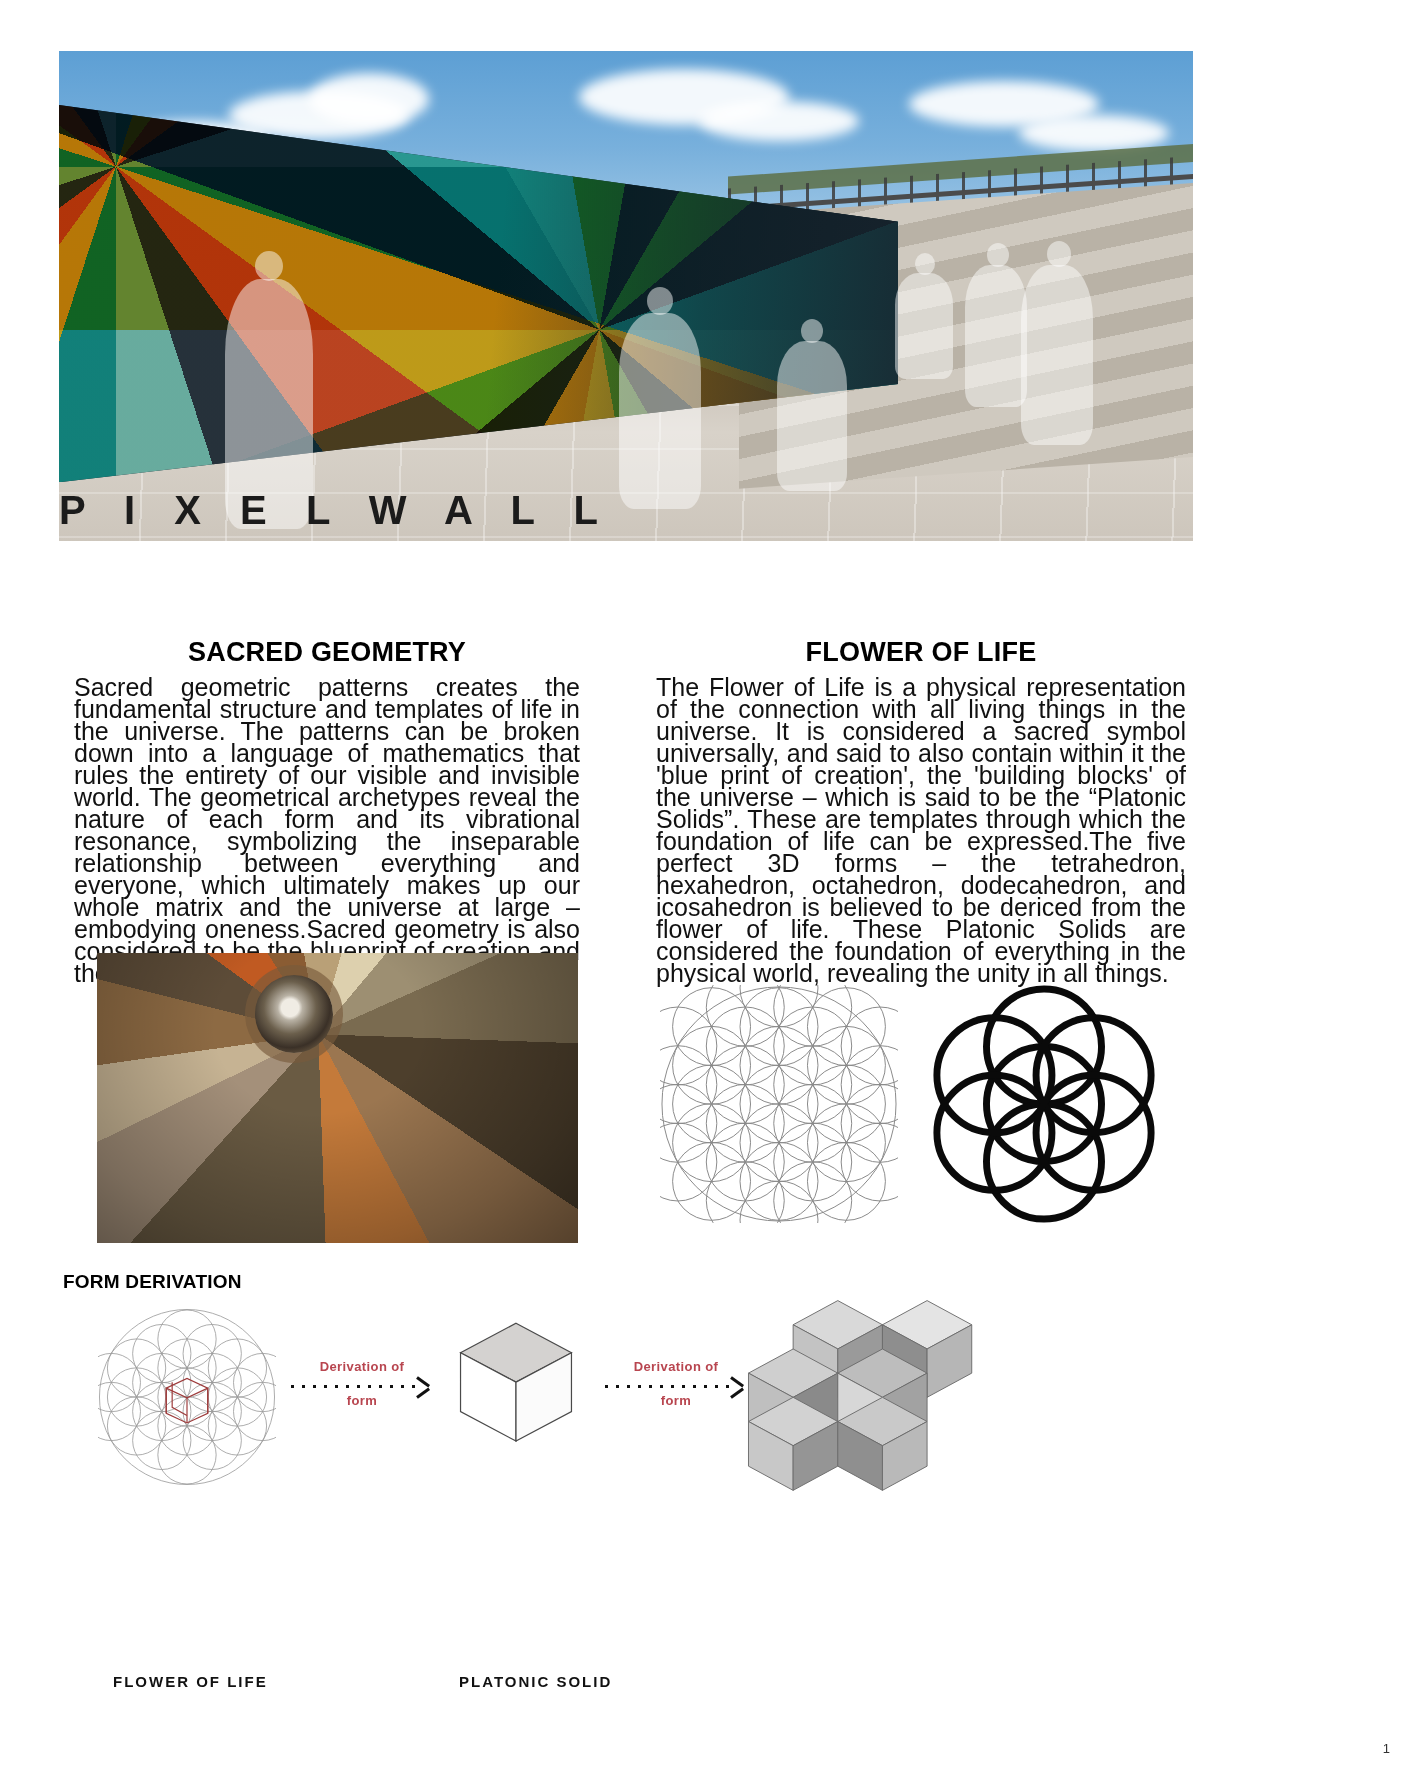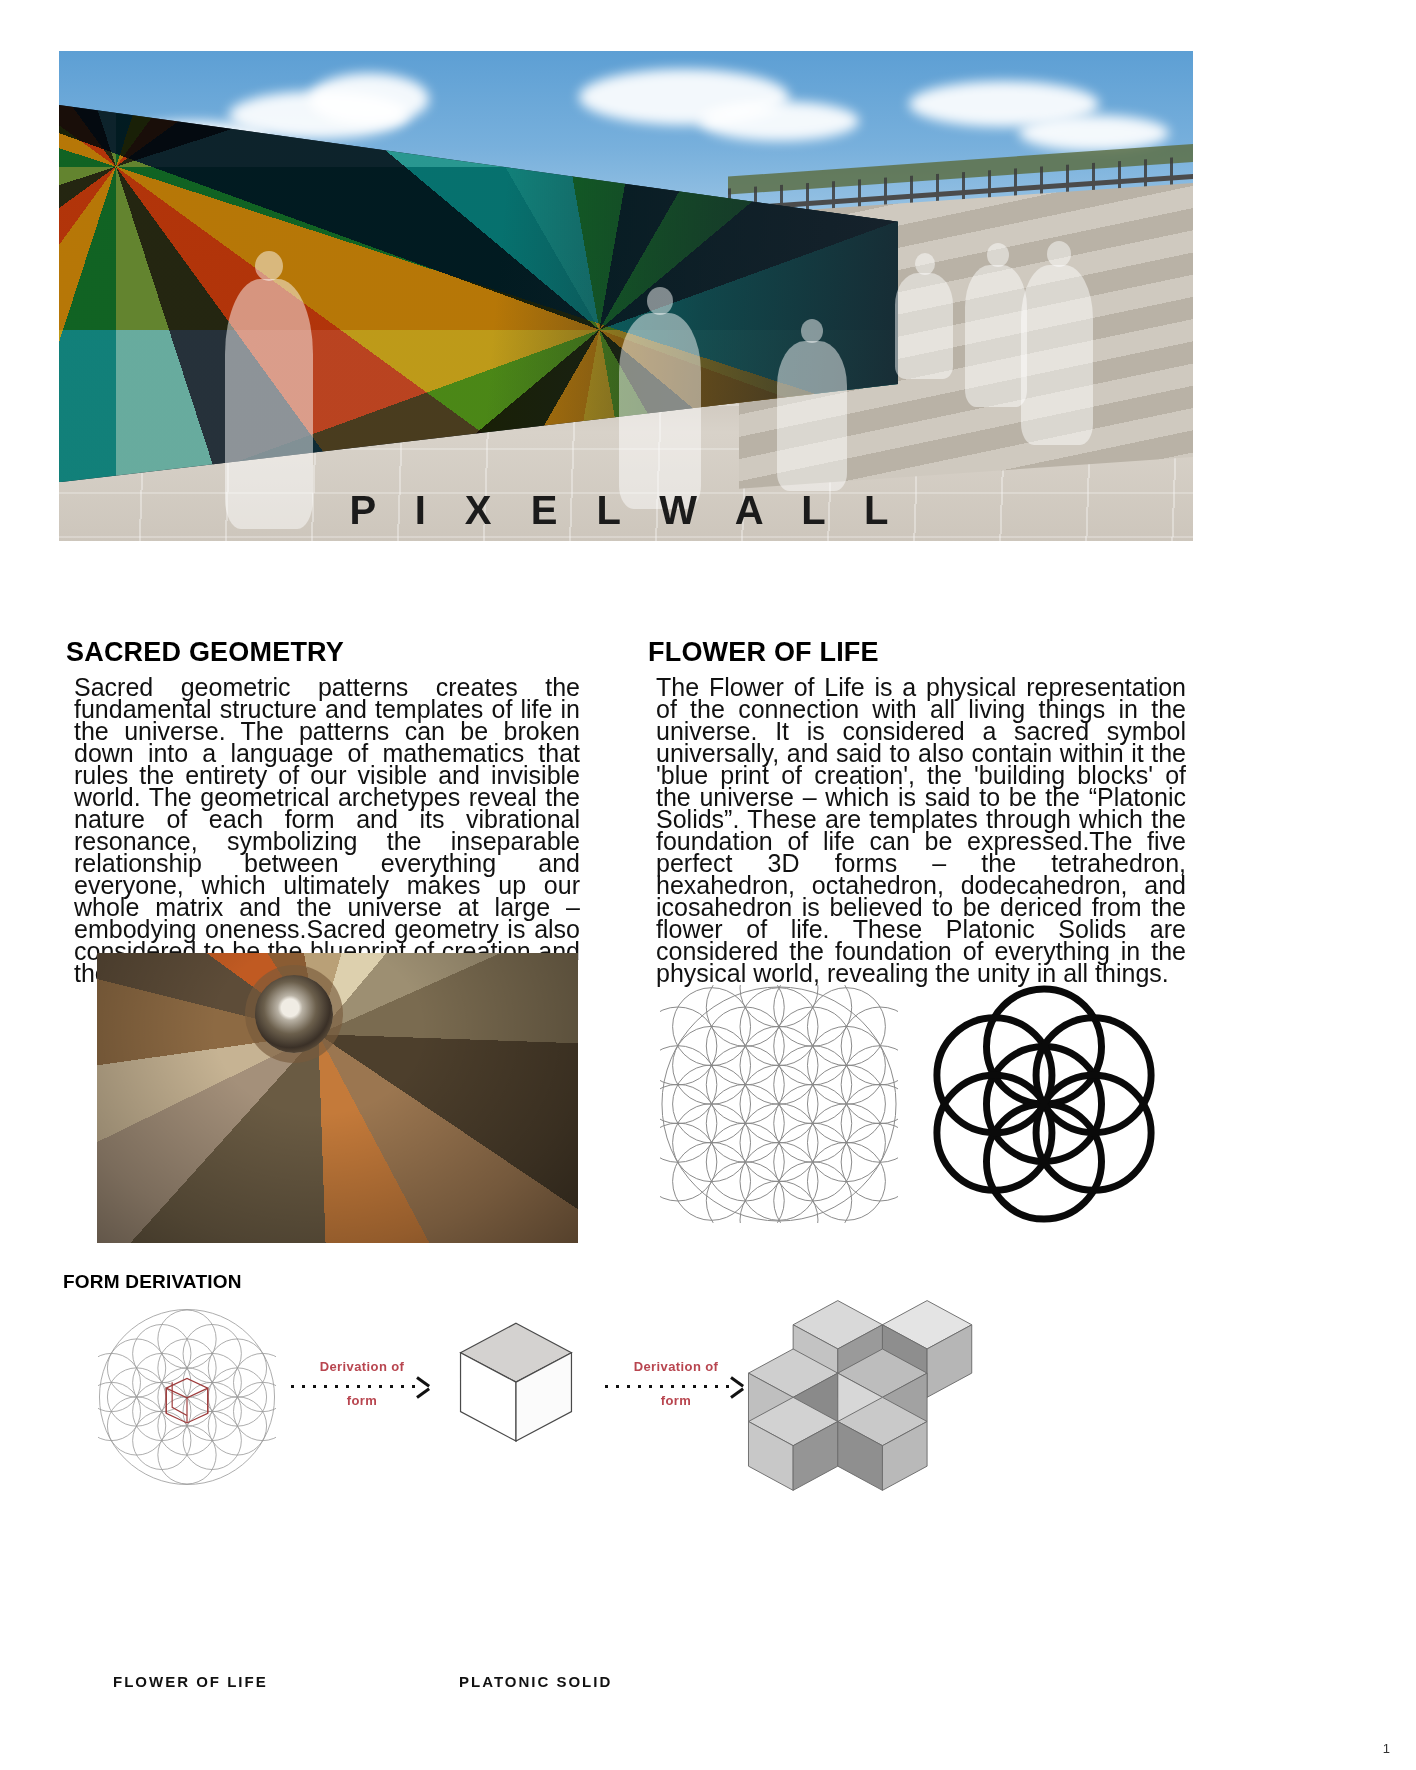--- a/index.html
+++ b/index.html
@@ -124,21 +124,21 @@
   .sil-head {
     position: absolute;
     background: rgba(255,255,255,0.48);
     border-radius: 50%;
   }
 
   .hero-title {
     position: absolute;
     left: 0; right: 0;
     bottom: 8px;
-    text-align: center;
+    text-align: left;
     font-size: 40px;
     font-weight: 700;
     letter-spacing: 14px;
     color: #1b1b1b;
     font-family: "Liberation Sans", sans-serif;
   }
 
   
   .intro {
     position: absolute;
@@ -162,20 +162,21 @@
     left: 648px;
     top: 636px;
     width: 546px;
   }
   .sec-head {
     font-size: 27px;
     font-weight: 700;
     letter-spacing: .2px;
     margin: 0 0 6px 0;
     line-height: 32px;
+    text-align: center;
   }
   .sec-body {
     font-size: 25px;
     line-height: 22px;
     text-align: justify;
     margin: 8px;
     color: #111;
   }
 
   

